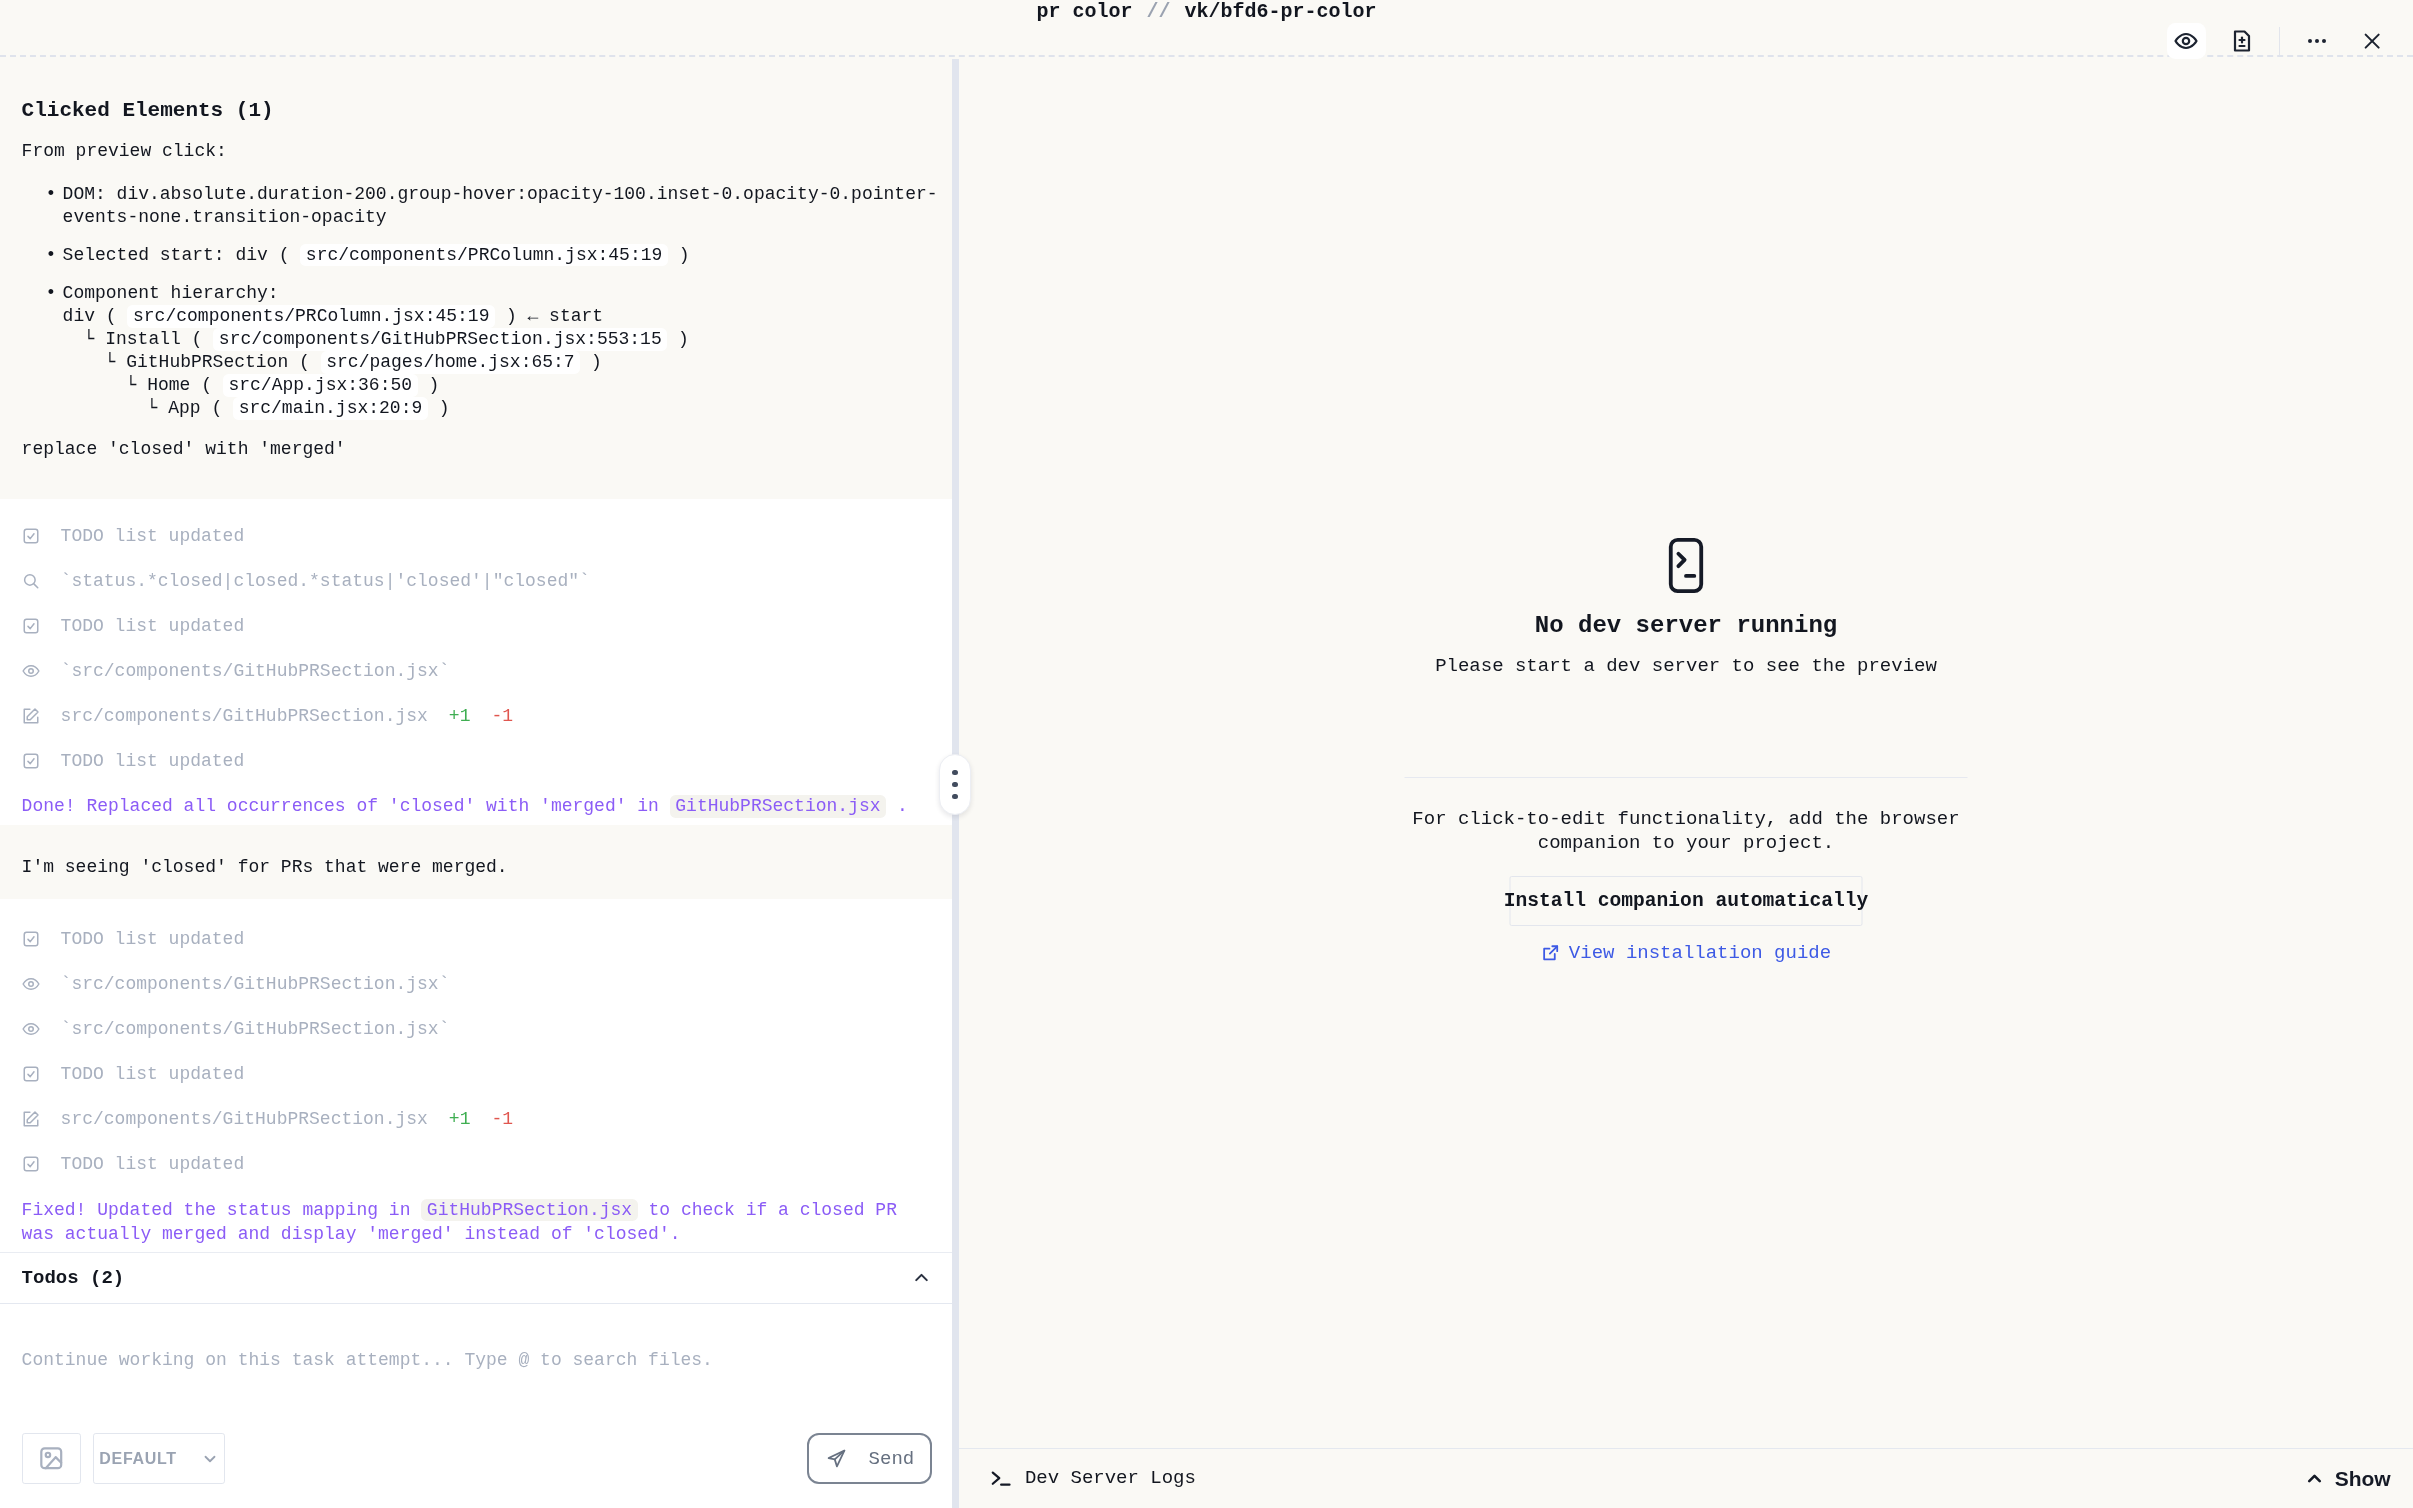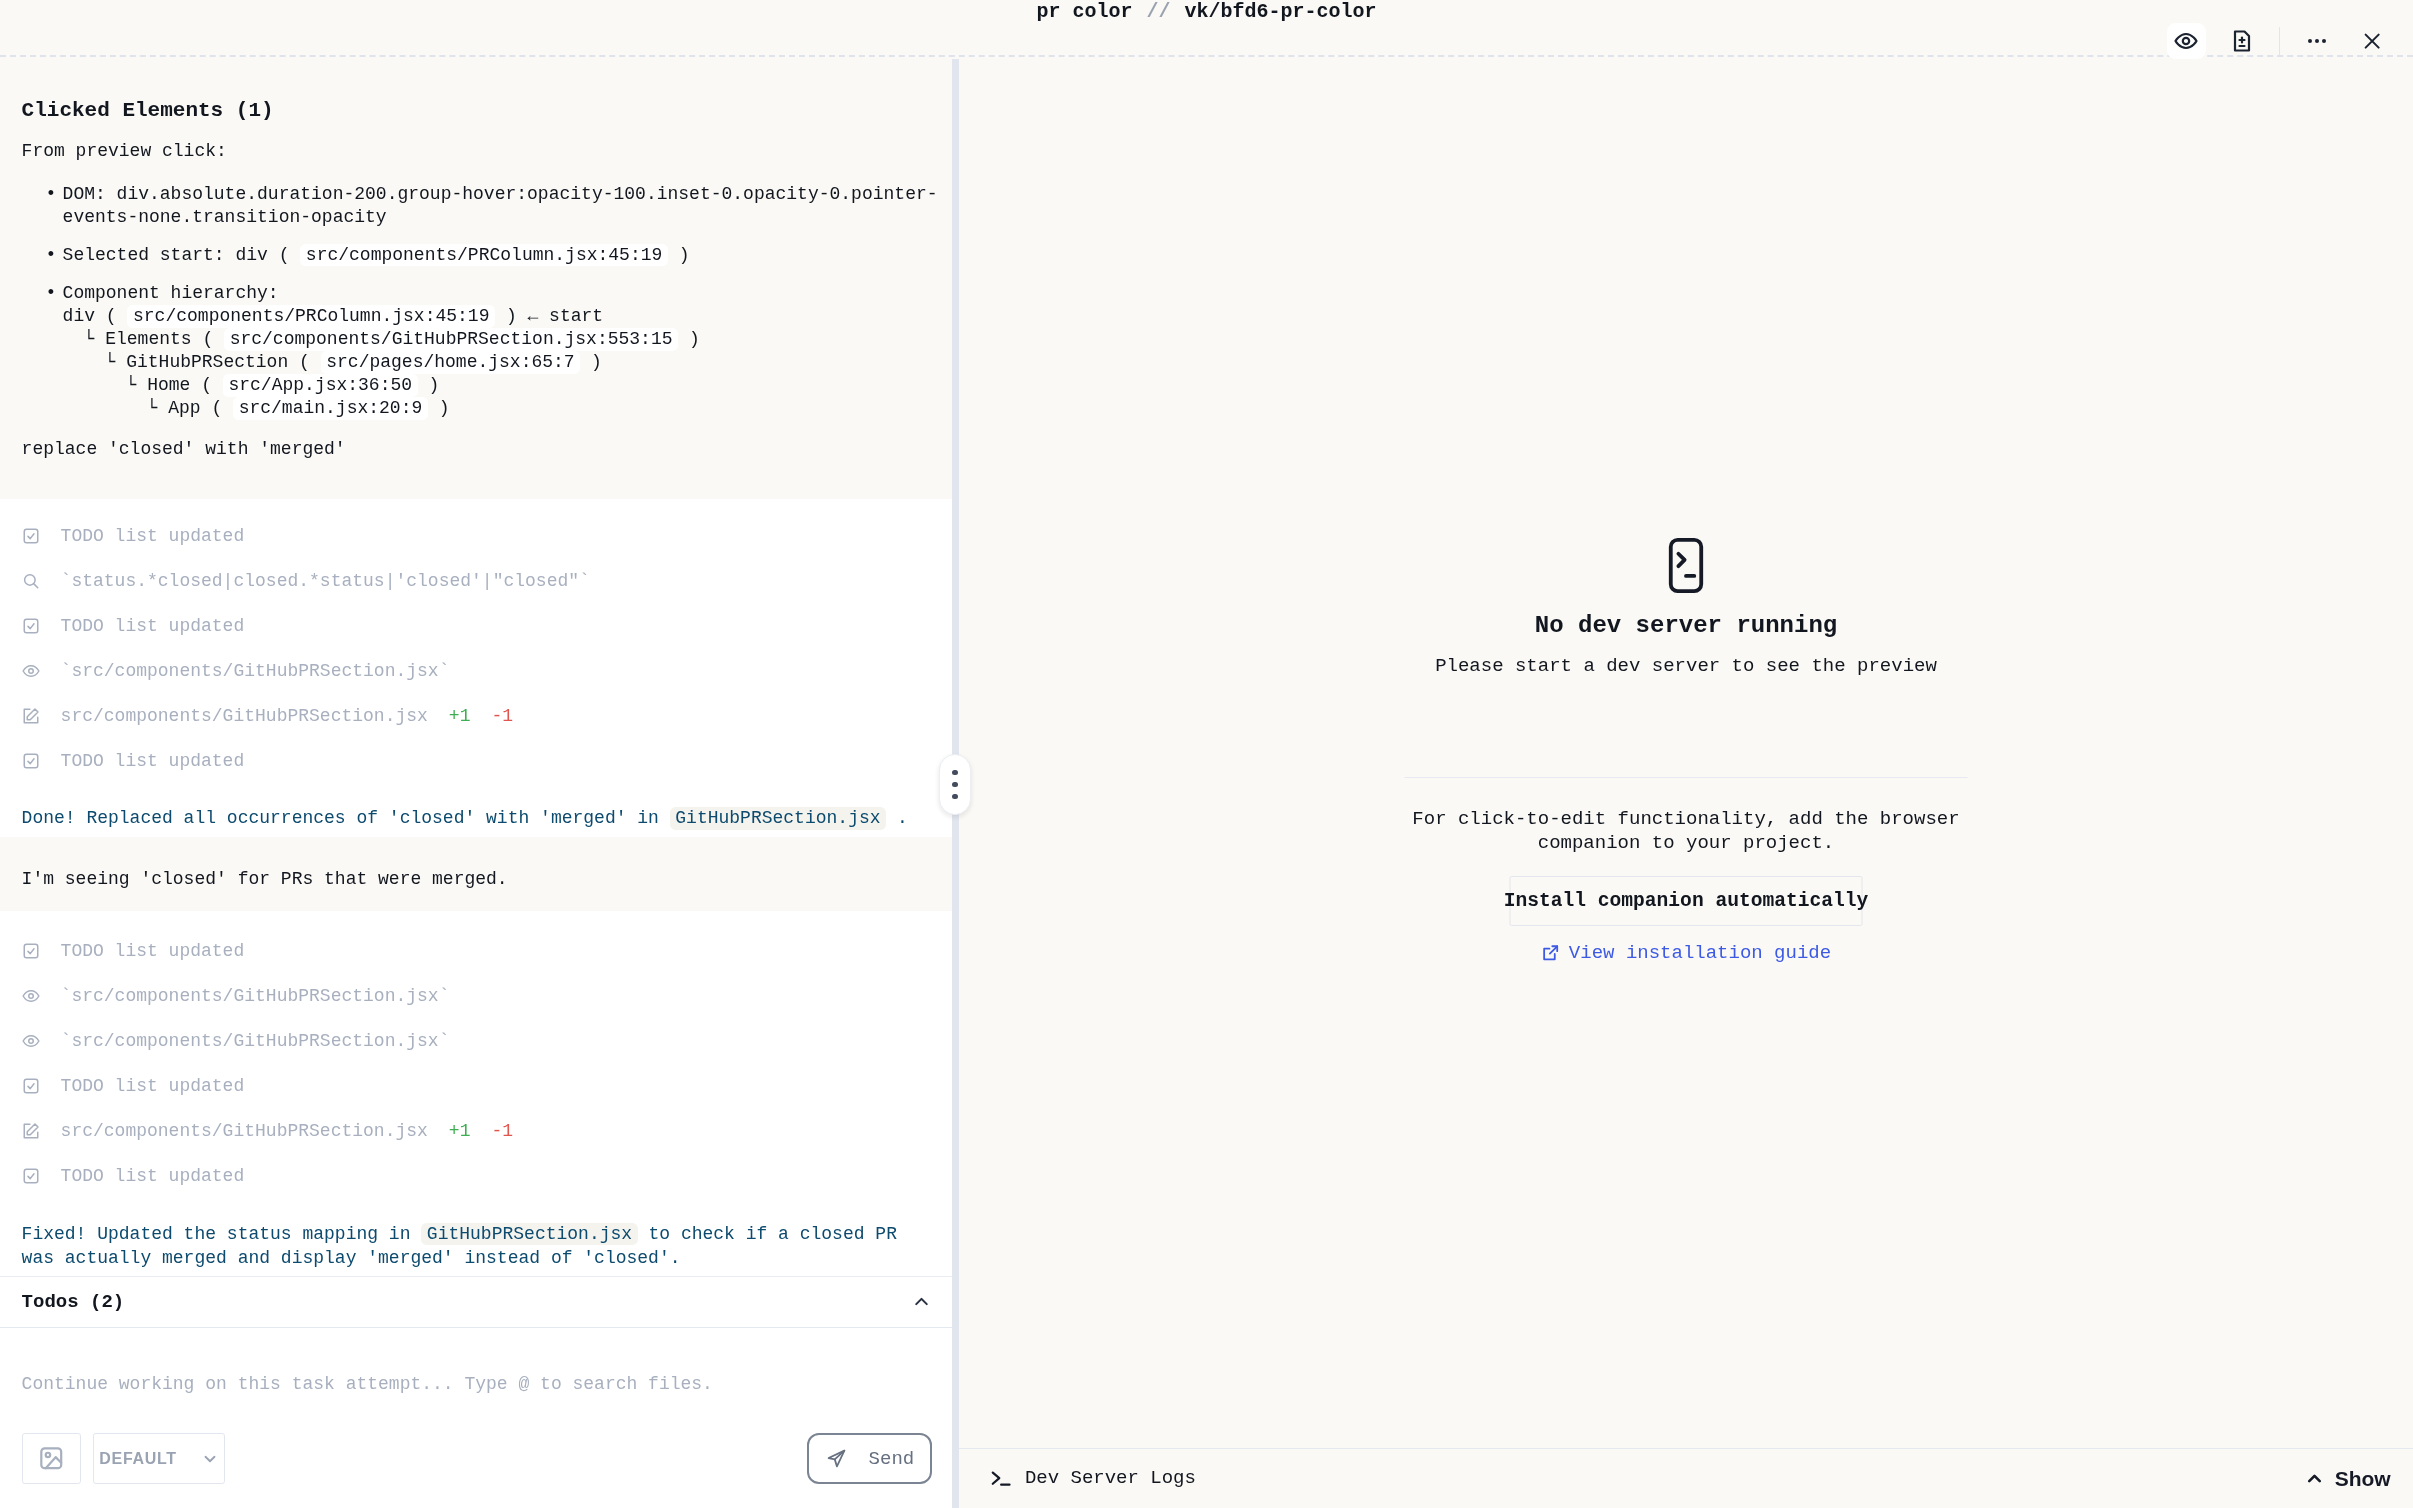--- a/index.html
+++ b/index.html
@@ -37,21 +37,21 @@
   .bullet::before{content:"•";position:absolute;left:24px;top:0}
   .hline{padding-left:41px;line-height:23px;white-space:nowrap}
   .chip{background:#ffffff;border-radius:5.6px;padding:1.4px 5.6px}
   .block-white .chip,.todoless .chip{background:#f4f3ee}
   .prompt-line{margin:18px 0 0 0;line-height:23px;padding-bottom:38px}
   .block-white{background:#ffffff;padding:14px 7px 7px 21.6px;box-sizing:border-box}
   .block-white.second{padding-top:18px;padding-bottom:5.6px}
   .tool-row{display:flex;align-items:center;height:45px;gap:21px;color:#a8b0bf;white-space:nowrap;cursor:pointer}
   .ticon{width:18px;height:18px;stroke:#a8b0bf;fill:none;stroke-width:2;stroke-linecap:round;stroke-linejoin:round;flex:0 0 auto}
   .plus{color:#3fae52}.minus{color:#e0564f}
-  .msg{margin-top:23px;line-height:24px;color:#0c4a6e;padding-right:9.8px}
+  .msg{margin-top:11px;line-height:24px;color:#8b5cf6;padding-right:9.8px}
   .user-band{background:#faf9f5;padding:31px 7px 19.6px 21.6px;line-height:23px;box-sizing:border-box}
   .todos-row{
     border-top:1.4px solid #e9ecf2;border-bottom:1.4px solid #e4e8f0;height:52px;flex:0 0 auto;
     display:flex;align-items:center;padding:0 19.6px 0 21.6px;box-sizing:border-box;
     font-size:19px;font-weight:700;background:#ffffff;cursor:pointer;
   }
   .todos-row .chev{margin-left:auto}
   .chev-icon{stroke:#2a3140;fill:none;stroke-width:2.4;stroke-linecap:round;stroke-linejoin:round}
   .composer{position:relative;flex:1;background:#ffffff}
   .placeholder{position:absolute;top:45px;left:21.6px;right:14px;color:#a8b0bf;line-height:23px}
@@ -146,21 +146,21 @@
 <div class="left-panel">
 
   <div class="block-cream">
     <h2>Clicked Elements (1)</h2>
     <div class="intro">From preview click:</div>
     <div class="bullets">
       <div class="bullet">DOM: div.absolute.duration-200.group-hover:opacity-100.inset-0.opacity-0.pointer-events-none.transition-opacity</div>
       <div class="bullet"><span>Selected start: div (</span> <span class="chip">src/components/PRColumn.jsx:45:19</span> <span>)</span></div>
       <div class="bullet" style="margin-bottom:0">Component hierarchy:</div>
       <div class="hline"><span>div (</span> <span class="chip">src/components/PRColumn.jsx:45:19</span> <span>) ← start</span></div>
-      <div class="hline" style="padding-left:62px"><span>└ Elements (</span> <span class="chip">src/components/GitHubPRSection.jsx:553:15</span> <span>)</span></div>
+      <div class="hline" style="padding-left:62px"><span>└ Install (</span> <span class="chip">src/components/GitHubPRSection.jsx:553:15</span> <span>)</span></div>
       <div class="hline" style="padding-left:83px"><span>└ GitHubPRSection (</span> <span class="chip">src/pages/home.jsx:65:7</span> <span>)</span></div>
       <div class="hline" style="padding-left:104px"><span>└ Home (</span> <span class="chip">src/App.jsx:36:50</span> <span>)</span></div>
       <div class="hline" style="padding-left:125px"><span>└ App (</span> <span class="chip">src/main.jsx:20:9</span> <span>)</span></div>
     </div>
     <div class="prompt-line">replace 'closed' with 'merged'</div>
   </div>
 
   <div class="block-white">
     <div class="tool-row">
       <span>

